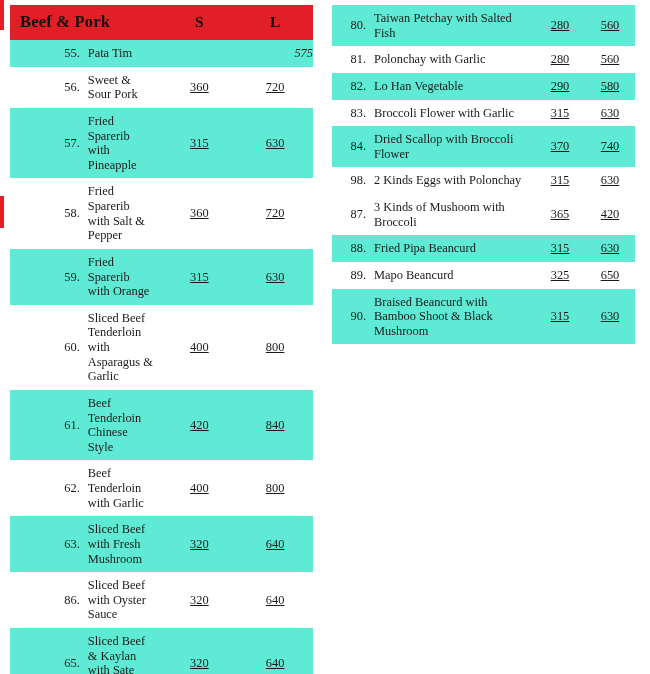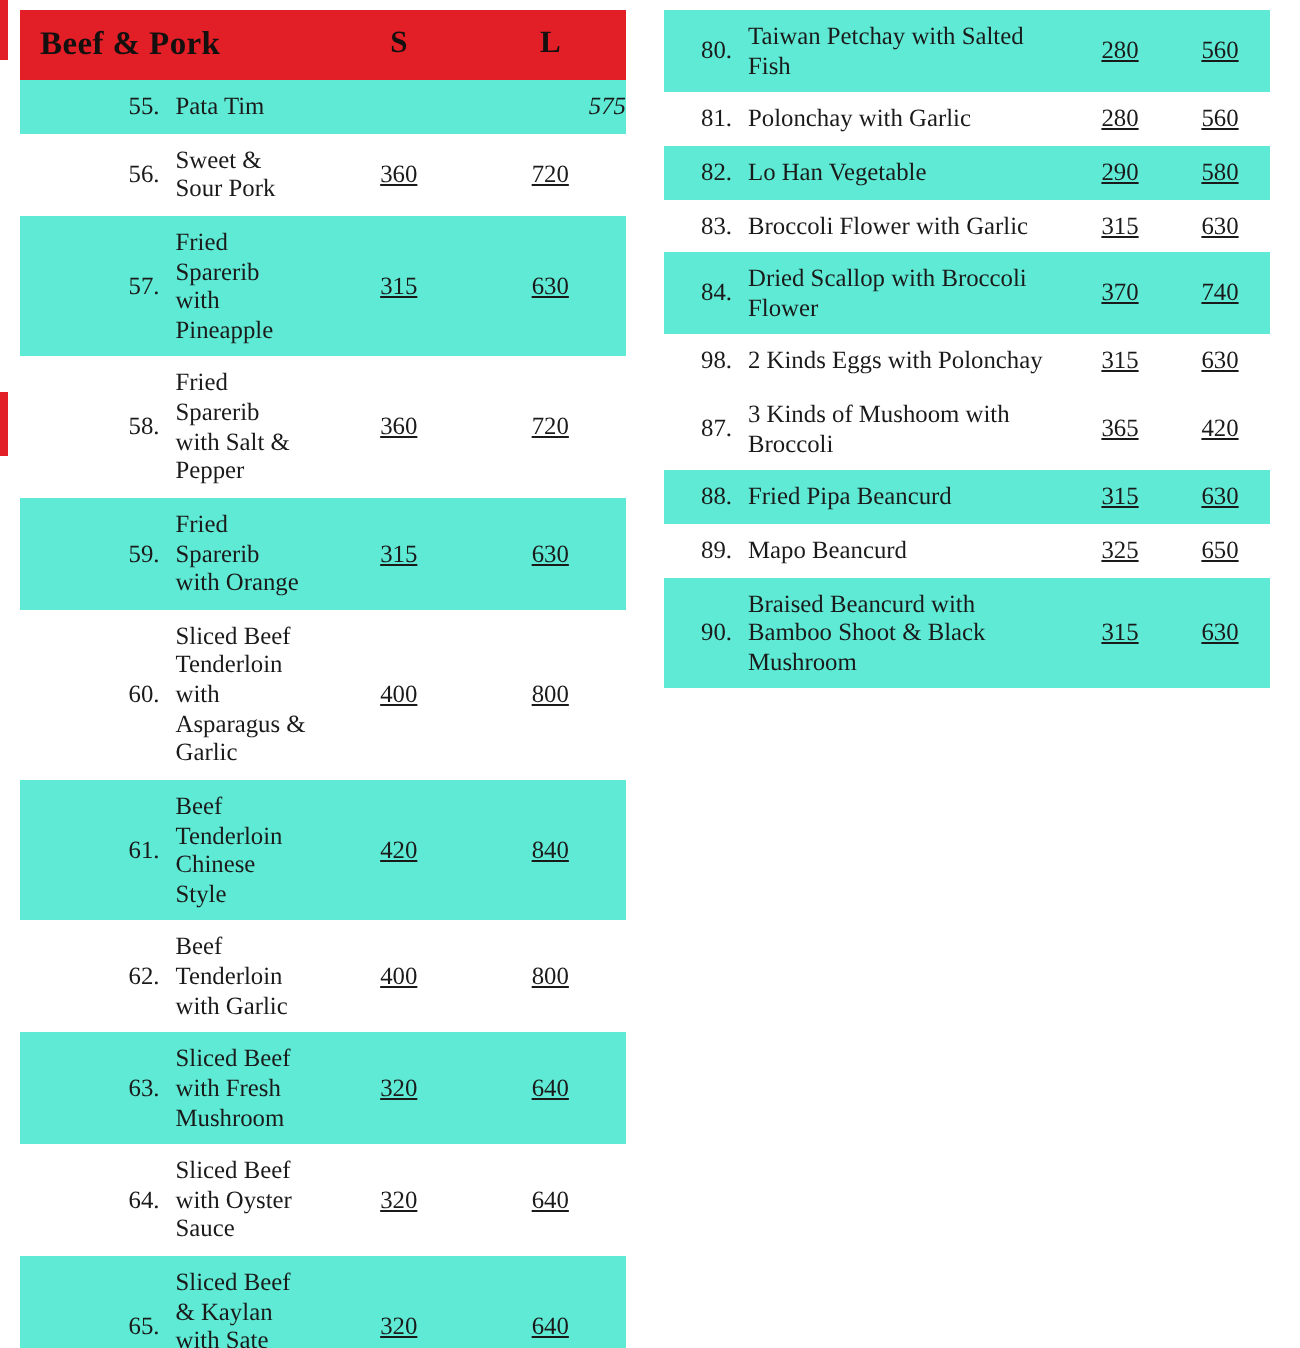--- a/index.html
+++ b/index.html
@@ -156,21 +156,21 @@
             <td class="price">400</td>
             <td class="price">800</td>
           </tr>
           <tr class="item odd">
             <td class="num">63.</td>
             <td class="name">Sliced Beef with Fresh Mushroom</td>
             <td class="price">320</td>
             <td class="price">640</td>
           </tr>
           <tr class="item even">
-            <td class="num">64.</td>
+            <td class="num">86.</td>
             <td class="name">Sliced Beef with Oyster Sauce</td>
             <td class="price">320</td>
             <td class="price">640</td>
           </tr>
           <tr class="item odd">
             <td class="num">65.</td>
             <td class="name">Sliced Beef &amp; Kaylan with Sate Sauce</td>
             <td class="price">320</td>
             <td class="price">640</td>
           </tr>

